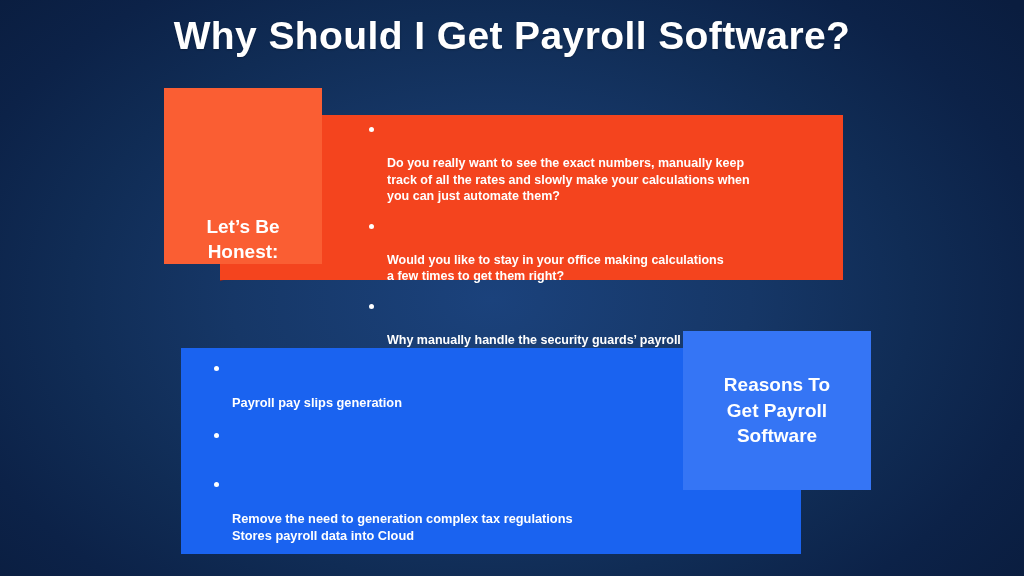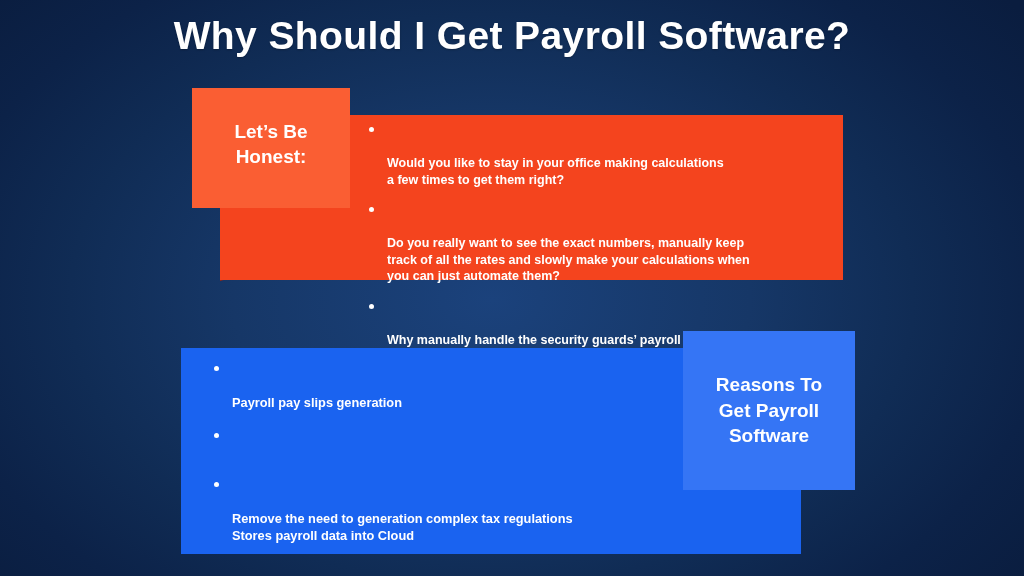--- a/index.html
+++ b/index.html
@@ -60,27 +60,27 @@
     position: absolute;
     left: 220px;
     top: 115px;
     width: 623px;
     height: 165px;
     background: #f4441e;
   }
 
   .orange-badge {
     position: absolute;
-    left: 192px;
+    left: 164px;
     top: 88px;
     width: 158px;
-    height: 120px;
+    height: 176px;
     background: #fa5e33;
     display: flex;
-    align-items: center;
+    align-items: flex-end;
     justify-content: center;
   }
   .orange-badge .badge-text {
     color: #ffffff;
     font-size: 19px;
     font-weight: bold;
     line-height: 1.32;
     text-align: center;
     margin-top: -8px;
     white-space: pre-line;
@@ -110,21 +110,21 @@
     top: 348px;
     width: 620px;
     height: 206px;
     background: #1a63f0;
   }
 
   .blue-badge {
     position: absolute;
     left: 683px;
     top: 331px;
-    width: 172px;
+    width: 188px;
     height: 159px;
     background: #3575f5;
     display: flex;
     align-items: center;
     justify-content: center;
   }
   .blue-badge .badge-text {
     color: #ffffff;
     font-size: 19px;
     font-weight: bold;
@@ -185,28 +185,28 @@
     <div class="orange-panel"></div>
 
     <div class="orange-badge">
       <div class="badge-text">Let’s Be
 Honest:</div>
     </div>
 
     <ul class="bullet-list orange-list">
       <li class="bullet-item">
         <span class="bullet-dot"></span>
-        <span>Would you like to stay in your office making calculations
-a few times to get them right?</span>
-      </li>
-      <li class="bullet-item">
-        <span class="bullet-dot"></span>
         <span>Do you really want to see the exact numbers, manually keep
 track of all the rates and slowly make your calculations when
 you can just automate them?</span>
+      </li>
+      <li class="bullet-item">
+        <span class="bullet-dot"></span>
+        <span>Would you like to stay in your office making calculations
+a few times to get them right?</span>
       </li>
       <li class="bullet-item">
         <span class="bullet-dot"></span>
         <span>Why manually handle the security guards’ payroll when you
 can just set up the software to do it for you?</span>
       </li>
     </ul>
 
   </div>
 

